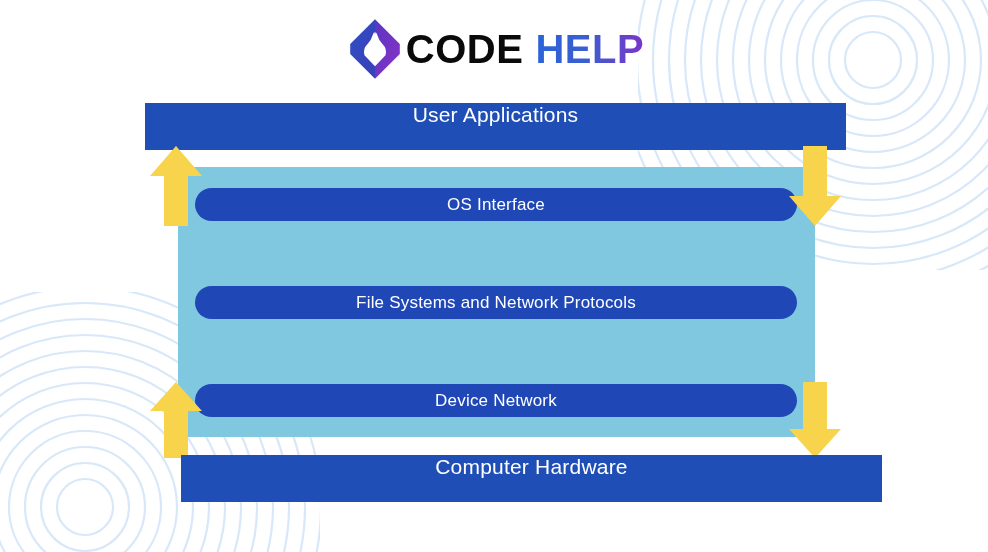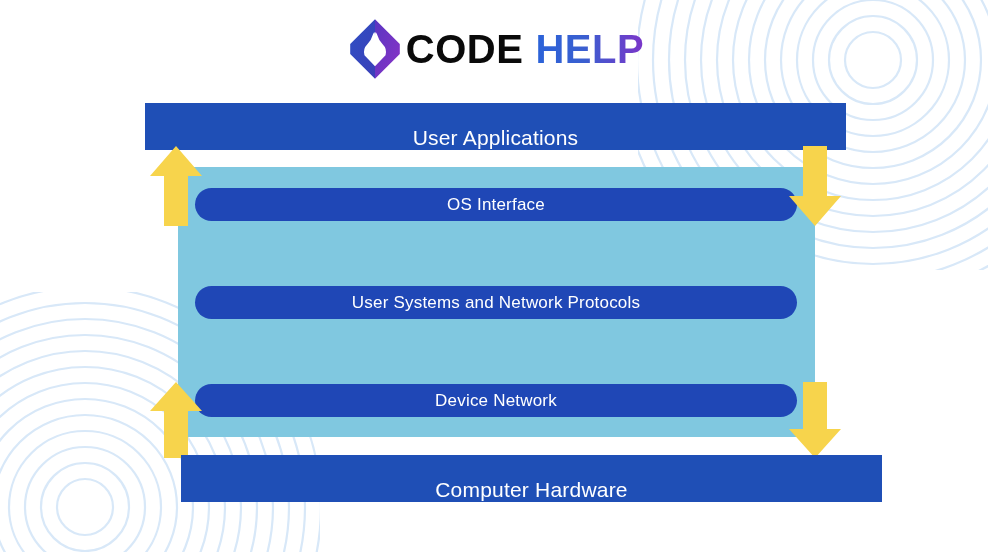--- a/index.html
+++ b/index.html
@@ -54,21 +54,21 @@
 
   
   .band {
     position:absolute;
     left:145px;
     width:701px;
     height:47px;
     background:#1f4fb6;
     color:#ffffff;
     display:flex;
-    align-items:flex-end;
+    align-items:flex-start;
     justify-content:center;
     font-size:21px;
     letter-spacing:0.2px;
   }
   #band-top    { top:103px; }
   #band-bottom { top:455px;margin-left:36px; }
 
   
   #kernel {
     position:absolute;
@@ -187,21 +187,21 @@
     <span>User Applications</span>
   </div>
 
   <div id="kernel"></div>
 
   <div id="kernel-list">
     <div class="pill">
       <span>OS Interface</span>
     </div>
     <div class="pill">
-      <span>User Systems and Network Protocols</span>
+      <span>File Systems and Network Protocols</span>
     </div>
     <div class="pill">
       <span>Device Network</span>
     </div>
   </div>
 
   <svg class="arrow" id="arrow-tl" viewBox="0 0 52 80">
     <path fill="#f7d44c" d="M26 0 L52 30 L38 30 L38 80 L14 80 L14 30 L0 30 Z"></path>
   </svg>
 

